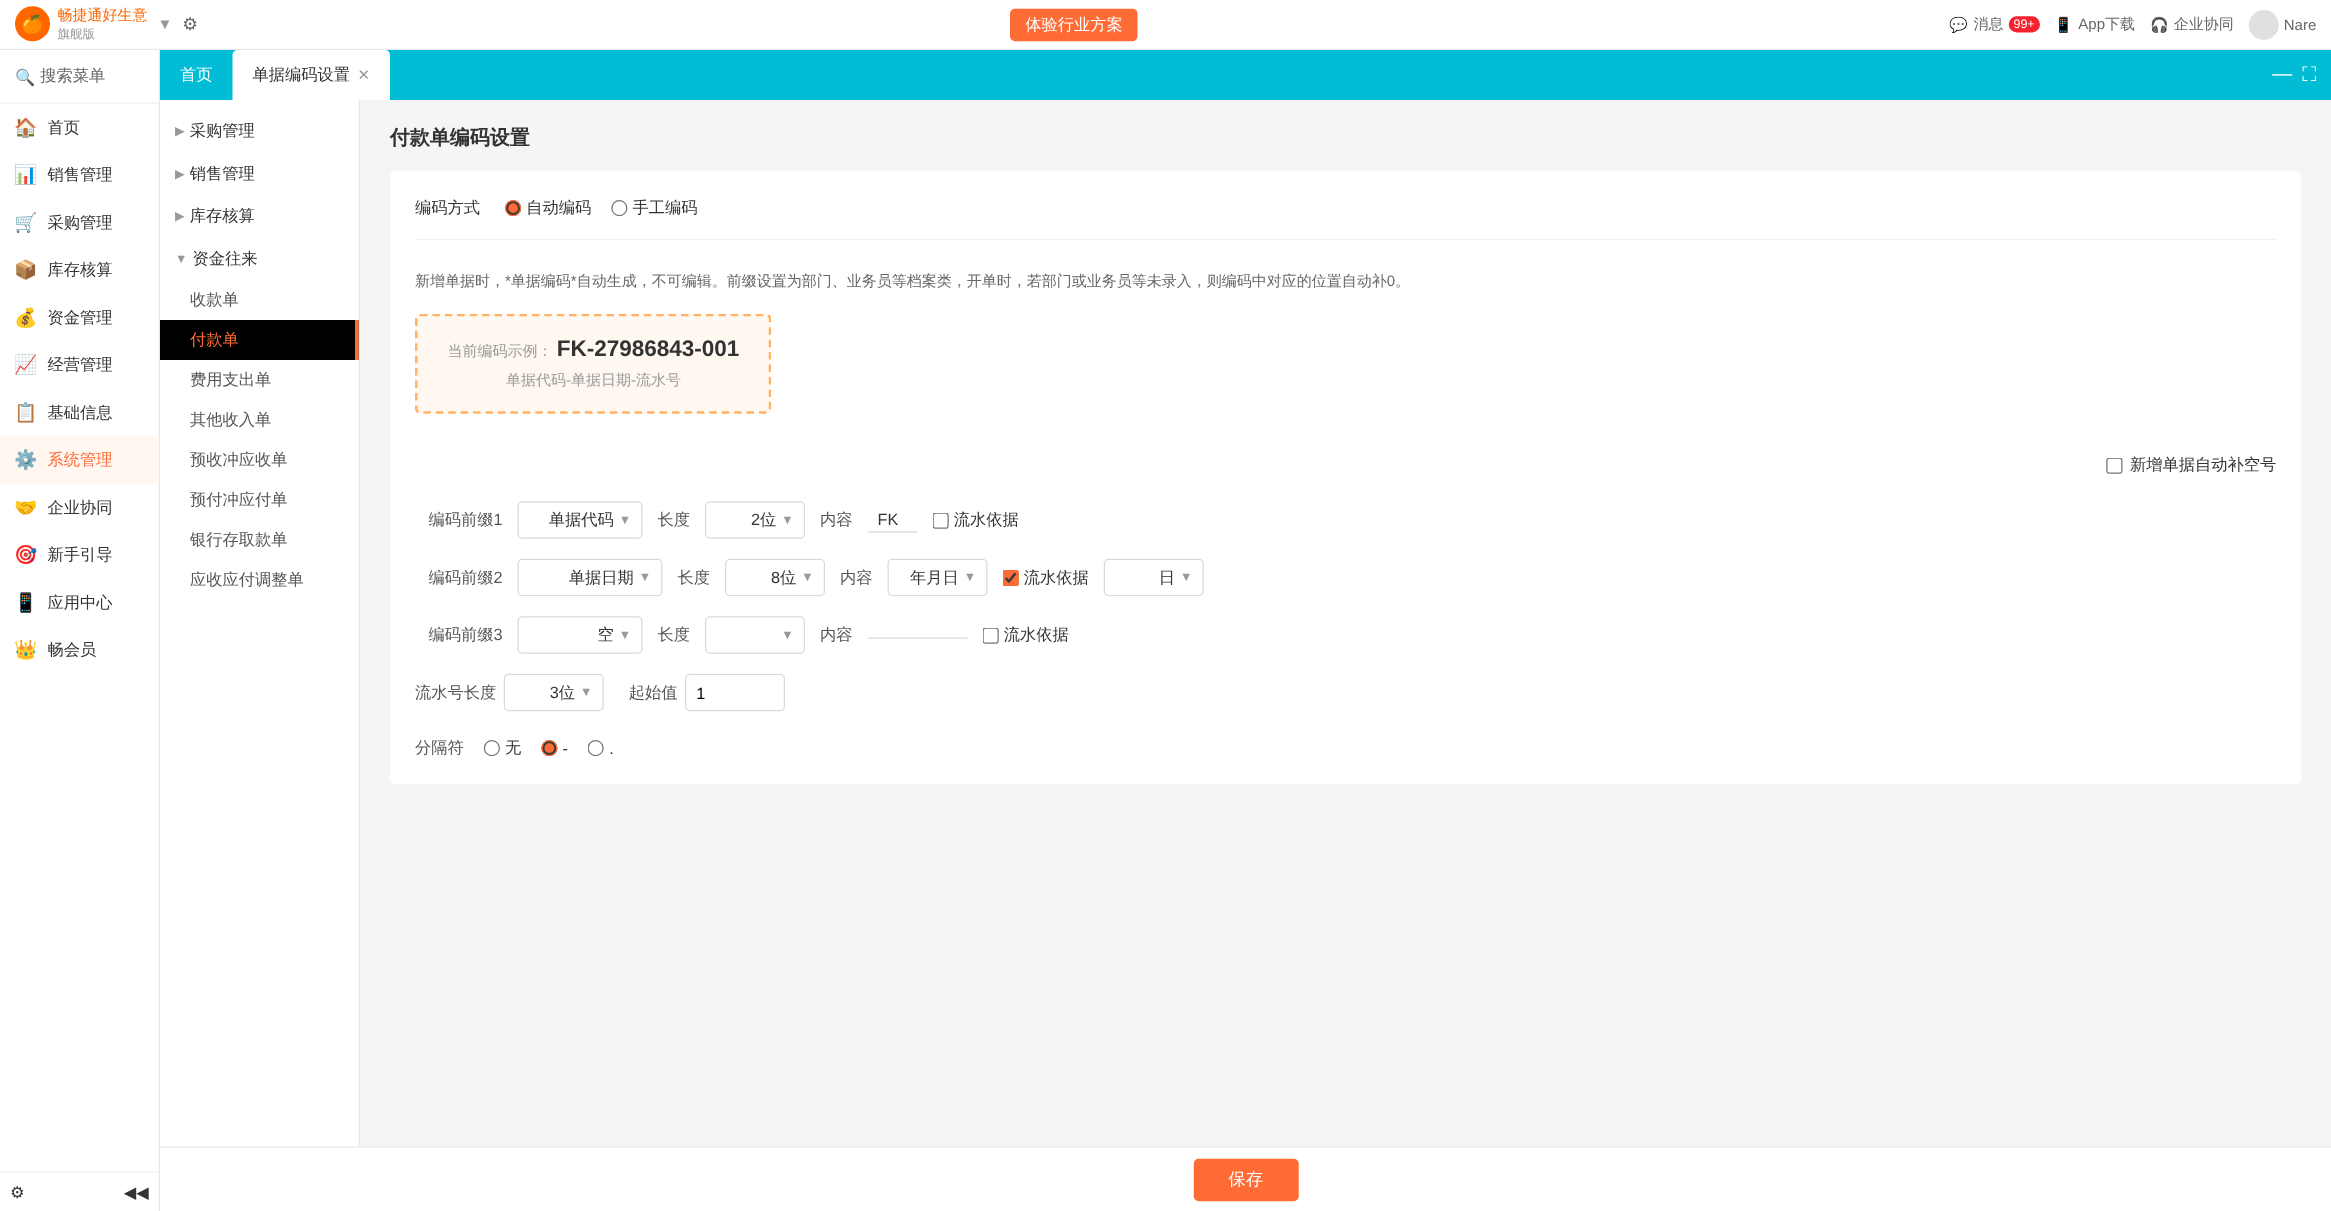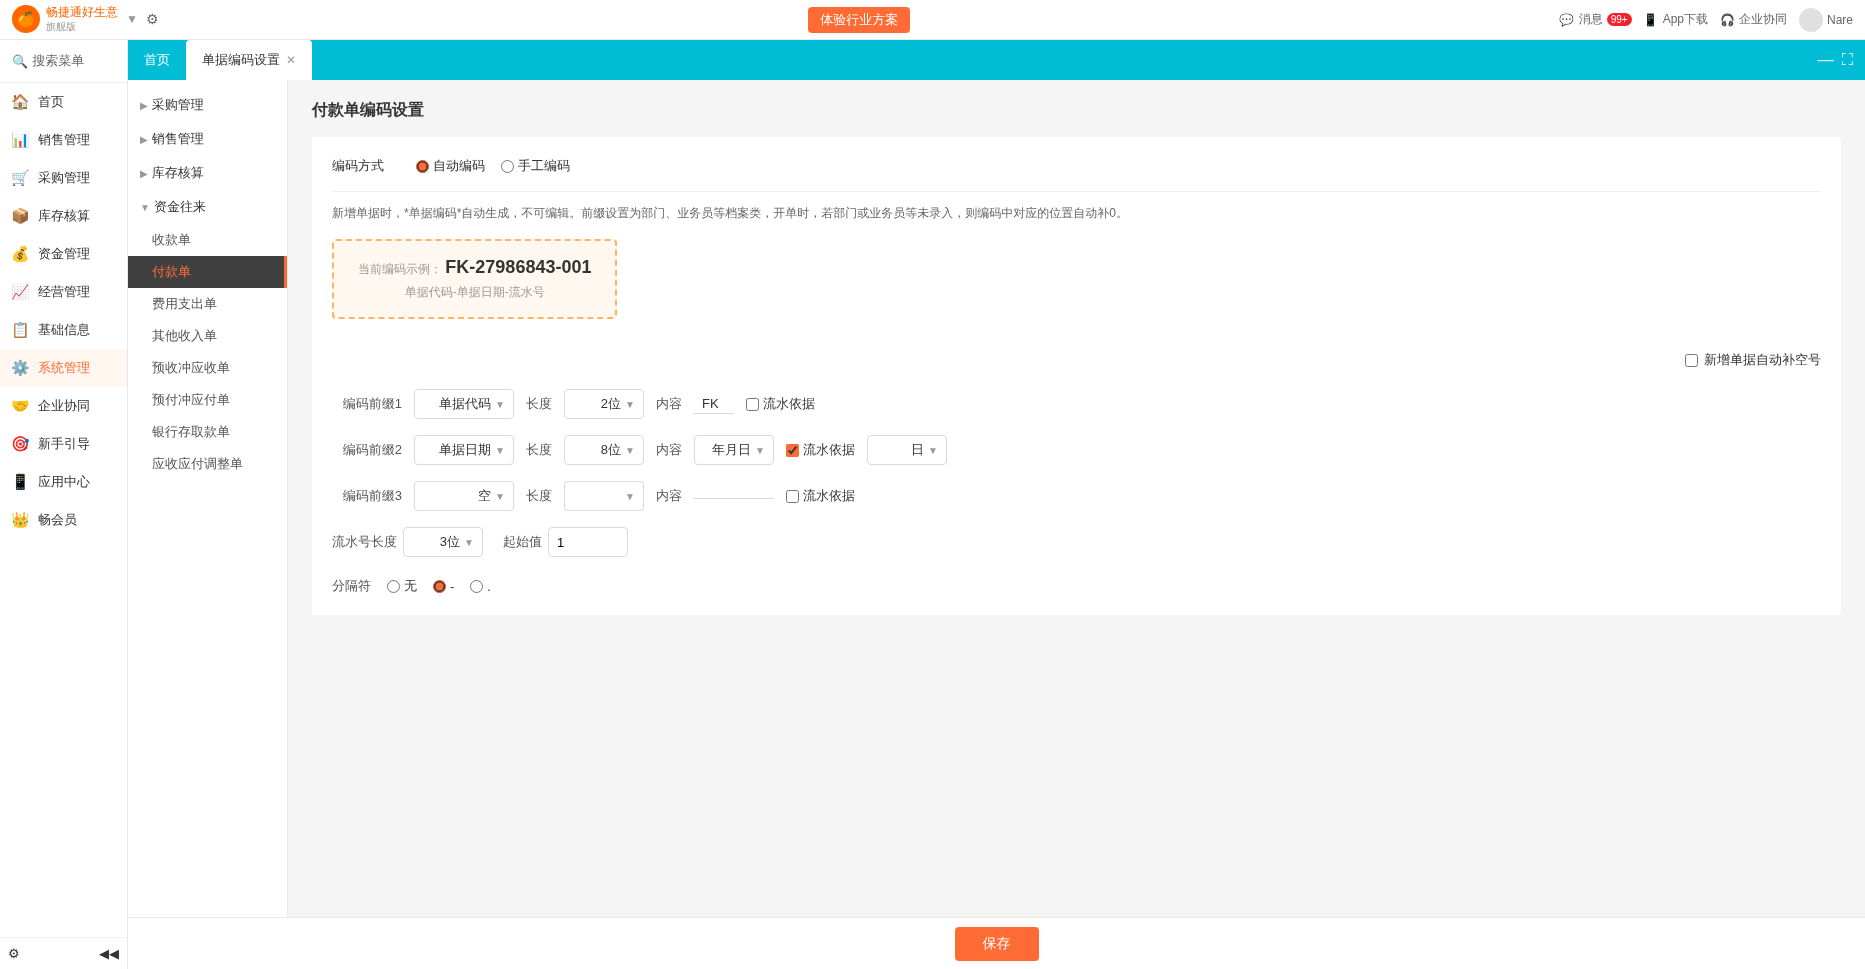--- a/index.html
+++ b/index.html
@@ -40,31 +40,31 @@
 
     
     .content-area { flex: 1; display: flex; overflow: hidden; }
 
     
     .sub-sidebar { width: 160px; background: #fff; border-right: 1px solid #e8e8e8; overflow-y: auto; flex-shrink: 0; padding: 8px 0; }
     .sub-sidebar-group { }
     .sub-sidebar-group-title { display: flex; align-items: center; padding: 8px 12px; cursor: pointer; font-size: 13px; color: #333; gap: 4px; }
     .sub-sidebar-group-title .arrow { font-size: 10px; color: #999; }
     .sub-sidebar-item { padding: 7px 12px 7px 24px; cursor: pointer; font-size: 13px; color: #555; }
-    .sub-sidebar-item.active { color: #ff6b35; background: #404040; border-right: 3px solid #ff6b35; }
+    .sub-sidebar-item.active { color: #ff6b35; background: #000000; border-right: 3px solid #ff6b35; }
 
     
     .main-content { flex: 1; overflow-y: auto; padding: 20px 24px; background: #f5f5f5; }
     .page-title { font-size: 16px; font-weight: bold; color: #333; margin-bottom: 16px; }
 
     
     .card { background: #fff; border-radius: 4px; padding: 20px; }
 
     
-    .encoding-method { display: flex; align-items: center; gap: 32px; margin-bottom: 12px; padding-bottom: 16px; border-bottom: 1px solid #f0f0f0; }
+    .encoding-method { display: flex; align-items: center; gap: 20px; margin-bottom: 24px; padding-bottom: 16px; border-bottom: 1px solid #f0f0f0; }
     .encoding-label { font-size: 13px; color: #333; }
     .radio-group { display: flex; align-items: center; gap: 16px; }
     .radio-item { display: flex; align-items: center; gap: 4px; cursor: pointer; font-size: 13px; }
     .radio-input { accent-color: #ff6b35; }
 
     
     .info-text { font-size: 12px; color: #666; margin-bottom: 16px; line-height: 1.6; }
 
     
     .code-preview { border: 2px dashed #ffb366; background: #fff8f0; border-radius: 4px; padding: 16px 24px; display: inline-block; margin-bottom: 20px; min-width: 280px; text-align: center; }
@@ -311,21 +311,21 @@
             <span style="font-size:13px;color:#333;border-bottom:1px solid #d9d9d9;padding:2px 8px;min-width:40px;">FK</span>
             <label class="checkbox-item">
               <input type="checkbox" style="">
               <span>流水依据</span>
             </label>
           </div>
 
           
           <div class="form-row">
             <span class="form-label">编码前缀2</span>
-            <div class="form-select" style="width:100px;">
+            <div class="form-select" style="width:116px;">
               <span>单据日期</span>
               <span class="form-select-arrow">▼</span>
             </div>
             <span style="font-size:13px;color:#555;">长度</span>
             <div class="form-select" style="width:70px;">
               <span>8位</span>
               <span class="form-select-arrow">▼</span>
             </div>
             <span style="font-size:13px;color:#555;">内容</span>
             <div class="form-select" style="width:80px;">

